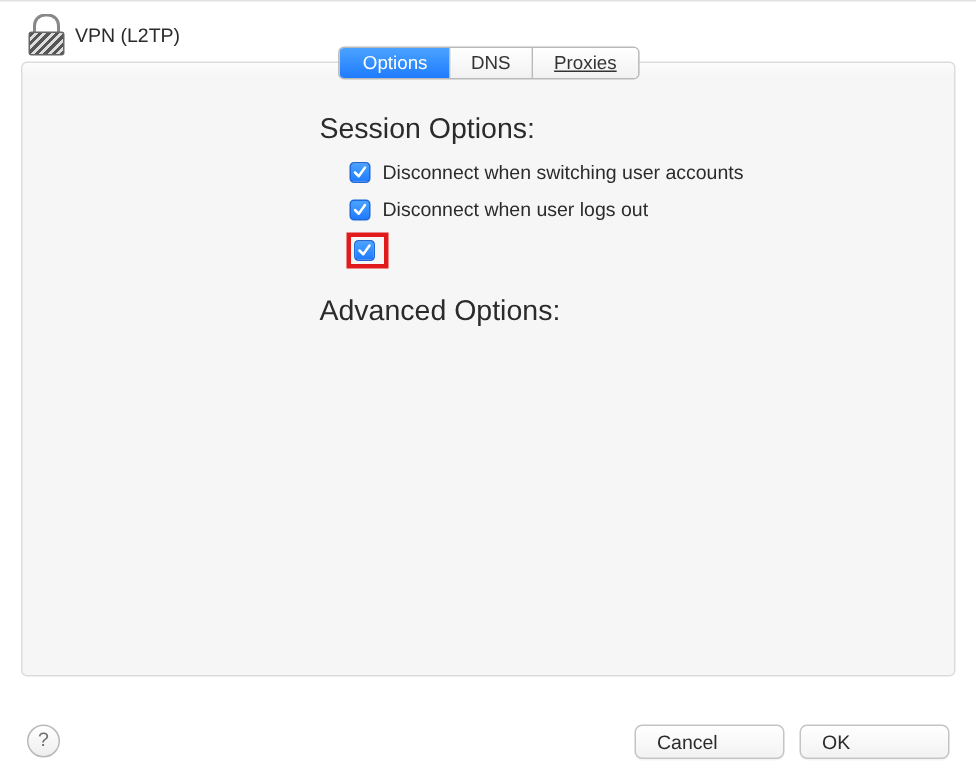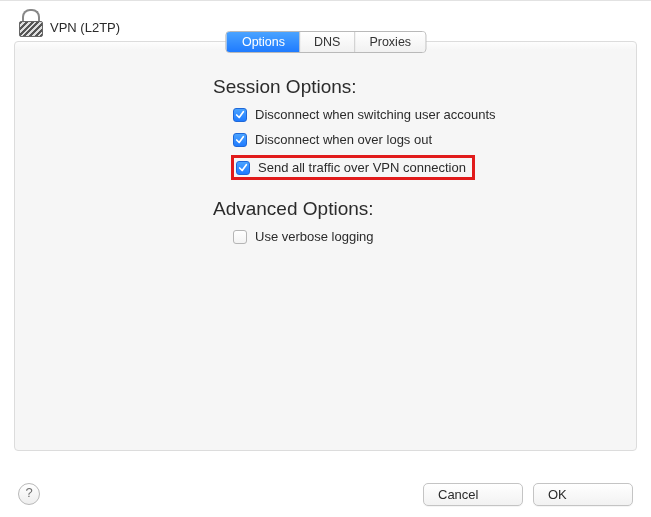--- a/index.html
+++ b/index.html
@@ -19,21 +19,21 @@
     height: 517px;
     background: #fff;
     position: relative;
   }
   .top-border {
     height: 1px;
     background: #e2e2e2;
   }
   .header {
     display: flex;
-    align-items: flex-end;
+    align-items: center;
     padding: 10px 18px 6px 18px;
   }
   .header .title {
     margin-left: 8px;
     font-size: 13px;
   }
   .lock {
     width: 24px;
     height: 24px;
     position: relative;
@@ -86,21 +86,21 @@
   .tab {
     font-size: 12.5px;
     line-height: 20px;
     padding: 0 14px;
     border-right: 1px solid #b9b9b9;
     color: #333;
     background: linear-gradient(#ffffff,#f1f1f1);
     user-select: none;
     cursor: default;
   }
-  .tab:last-child { border-right: none; }
+  .tab:last-child { border-right: none; text-decoration: underline; }
   .tab.selected {
     background: linear-gradient(#4aa3ff,#1f7bff);
     color: #fff;
     padding-left: 16px;
   }
 
   .content {
     padding: 34px 0 0 198px;
   }
   .section-head {
@@ -217,45 +217,34 @@
           </span>
           <span class="lbl">Disconnect when switching user accounts</span>
         </label>
 
         <label class="opt">
           <span class="checkbox checked">
             <svg viewBox="0 0 12 12">
                 <path d="M2 6 L5 9 L10 2" stroke="#fff" stroke-width="2" fill="none" stroke-linecap="round" stroke-linejoin="round"></path>
               </svg>
           </span>
-          <span class="lbl">Disconnect when over logs out</span>
+          <span class="lbl">Disconnect when user logs out</span>
         </label>
 
         <label class="opt highlight">
           <span class="checkbox checked">
             <svg viewBox="0 0 12 12">
                 <path d="M2 6 L5 9 L10 2" stroke="#fff" stroke-width="2" fill="none" stroke-linecap="round" stroke-linejoin="round"></path>
               </svg>
           </span>
-          <span class="lbl">Send all traffic over VPN connection</span>
         </label>
 
       </div>
 
       <div class="section-head">Advanced Options:</div>
-      <div class="opts">
-
-        <label class="opt">
-          <span class="checkbox">
-            
-          </span>
-          <span class="lbl">Use verbose logging</span>
-        </label>
-
-      </div>
 
     </div>
   </div>
 
   <div class="footer">
     <div class="help">?</div>
     <div class="spacer"></div>
     <div class="btn">Cancel</div>
     <div class="btn">OK</div>
   </div>

